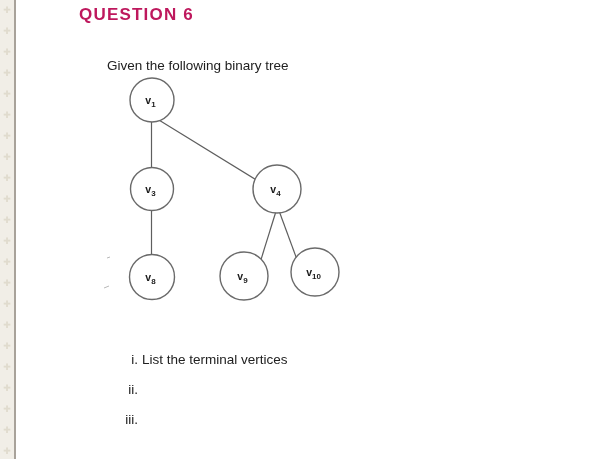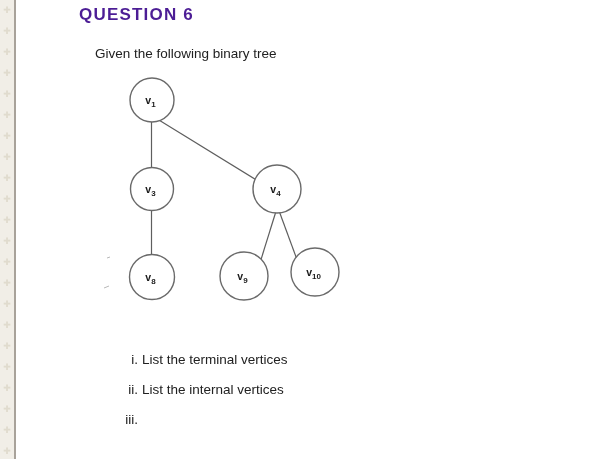--- a/index.html
+++ b/index.html
@@ -11,24 +11,24 @@
     position:absolute;left:0;top:0;bottom:0;width:14px;
     background:#f1eee7;border-right:2px solid #a8a29a;box-sizing:content-box;
     display:flex;flex-direction:column;align-items:center;overflow:hidden;
   }
   .plus{
     display:block;height:21px;line-height:21px;font-size:9px;
     color:#e0dbce;text-align:center;user-select:none;
   }
   .q-header{
     position:absolute;left:79px;top:5px;margin:0;
-    font-size:17px;font-weight:bold;letter-spacing:1.2px;color:#4c1d95;
+    font-size:17px;font-weight:bold;letter-spacing:1.2px;color:#be185d;
   }
   .intro{
-    position:absolute;left:95px;top:46px;margin:0;
+    position:absolute;left:95px;top:46px;margin:12px;
     font-size:13.5px;color:#212121;
   }
   .tree-svg{position:absolute;left:0;top:0;width:601px;height:459px;}
   .tree-svg text{
     font-family:"Liberation Sans",sans-serif;font-weight:bold;
   }
   .subqs{position:absolute;left:95px;top:353px;}
   .subq-row{
     display:flex;margin-bottom:16px;font-size:13.5px;color:#212121;line-height:14px;
   }
@@ -91,20 +91,19 @@
       <text x="313.5" y="276" text-anchor="middle" font-size="10.5" fill="#1a1a1a"><tspan>v</tspan><tspan font-size="8" dy="2.5">10</tspan></text>
     </svg>
 
   <div class="subqs" id="subqs">
       <div class="subq-row">
         <span class="subq-num">i.</span>
         <span class="subq-text">List the terminal vertices</span>
       </div>
       <div class="subq-row">
         <span class="subq-num">ii.</span>
-        <span class="subq-text">List the internal vertices</span>
       </div>
       <div class="subq-row">
         <span class="subq-num">iii.</span>
       </div>
     </div>
 
 </div>
 
 </body></html>

